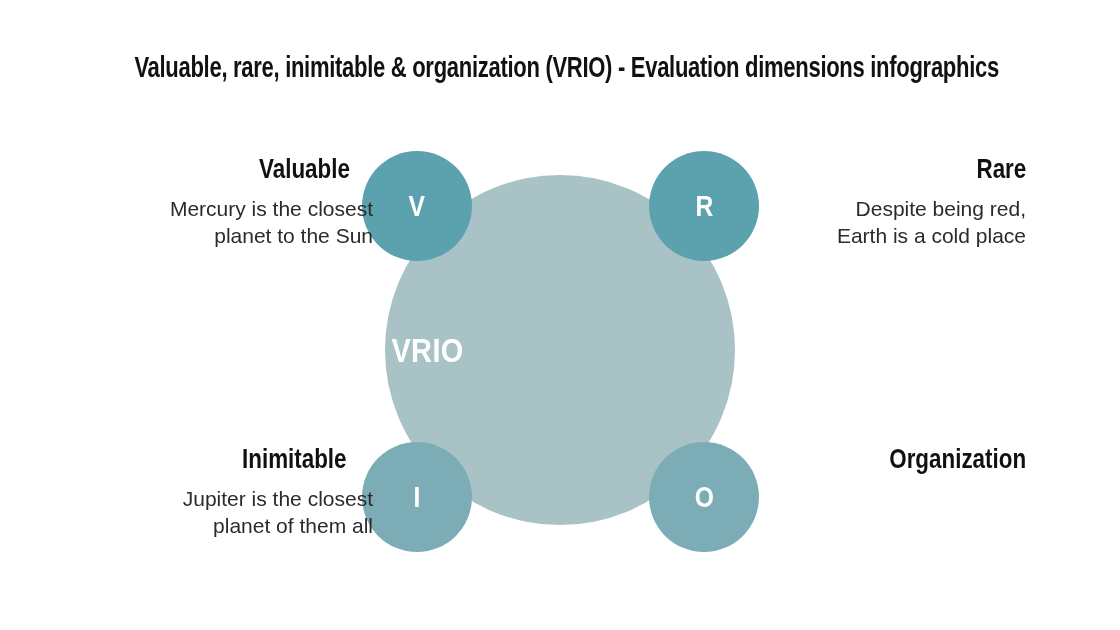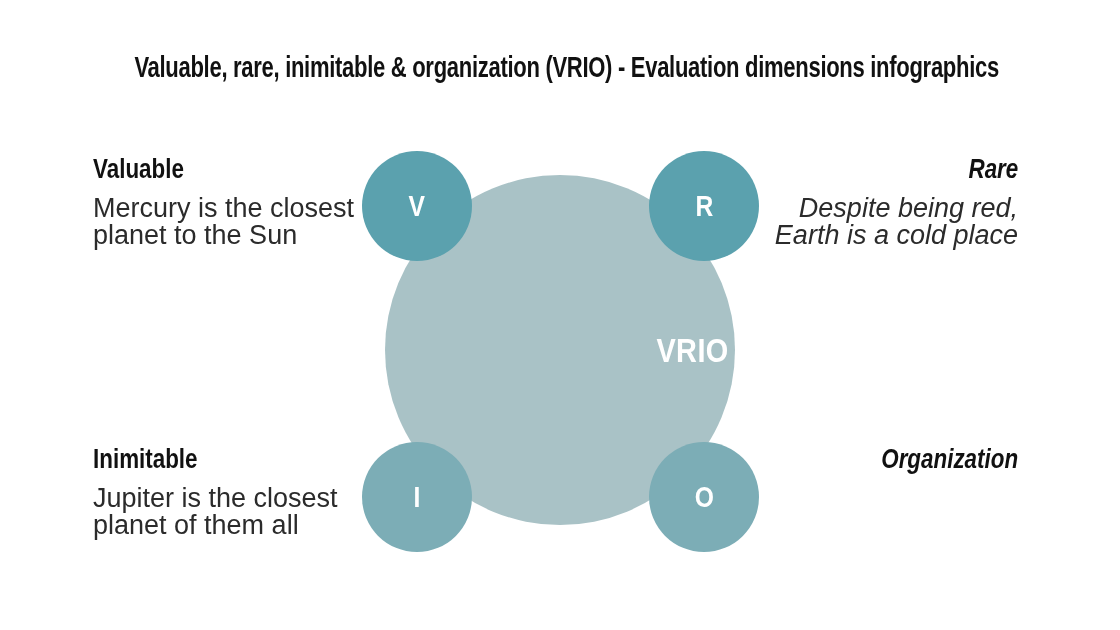--- a/index.html
+++ b/index.html
@@ -31,21 +31,21 @@
   .big-circle {
     position: absolute;
     left: 385px;
     top: 175px;
     width: 350px;
     height: 350px;
     border-radius: 50%;
     background: var(--big-circle, #a9c2c6);
     display: flex;
     align-items: center;
-    justify-content: flex-end;
+    justify-content: flex-start;
   }
   .big-circle-label {
     color: #ffffff;
     font-weight: bold;
     font-size: 34px;
     letter-spacing: 0.5px;
     transform: scaleX(0.85);
     transform-origin: 50% 50%;
   }
   .node-circle {
@@ -76,28 +76,28 @@
   .info-block .heading {
     font-weight: bold;
     font-size: 28px;
     color: var(--heading-text, #111);
     display: inline-block;
     transform: scaleX(0.8);
     white-space: nowrap;
     margin-bottom: 10px;
   }
   .info-block .description {
-    font-size: 27px;
+    font-size: 21px;
     line-height: 27px;
     color: var(--body-text, #2b2b2b);
     white-space: pre-line;
   }
-  .block-left  { left: 93px;  text-align: left; }
+  .block-left  { left: 93px;  text-align: right; }
   .block-left .heading { transform-origin: left center; }
-  .block-right { right: 102px; text-align: right; font-style: italic; }
+  .block-right { right: 94px; text-align: right; }
   .block-right .heading { transform-origin: right center; }
   .block-top    { top: 153px; }
   .block-bottom { top: 443px; }
 </style>
 </head>
 <body>
 
 <h1 class="slide-title">Valuable, rare, inimitable &amp; organization (VRIO) - Evaluation dimensions infographics</h1>
 
 <div class="big-circle">

